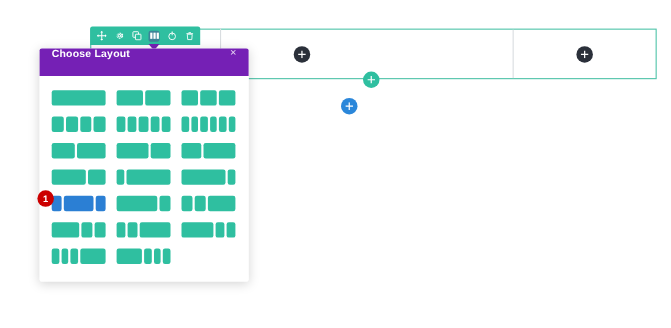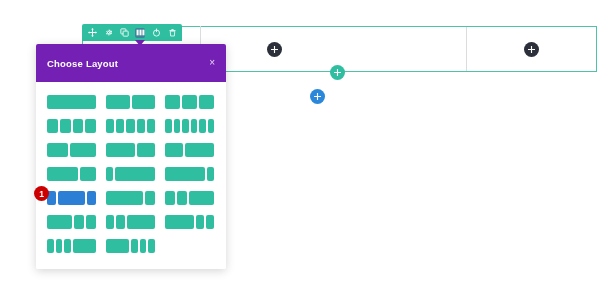--- a/index.html
+++ b/index.html
@@ -100,23 +100,23 @@
     position: absolute;
     left: 36px; top: 44px;
     width: 190px;
     background: #ffffff;
     box-shadow: 0 2px 10px rgba(0,0,0,.17);
     z-index: 60;
     border-radius: 2px;
     overflow: visible;
   }
   .modal-header {
-    height: 38px;
+    height: 25px;
     background: #7520b5;
-    display: flex; align-items: center; justify-content: space-between;
+    display: flex; justify-content: space-between;
     padding: 0 11px;
     border-radius: 2px 2px 0 0;
   }
   .modal-title {
     color: #ffffff;
     font-size: 9.5px;
     font-weight: bold;
     letter-spacing: .2px;
   }
   .modal-close {

